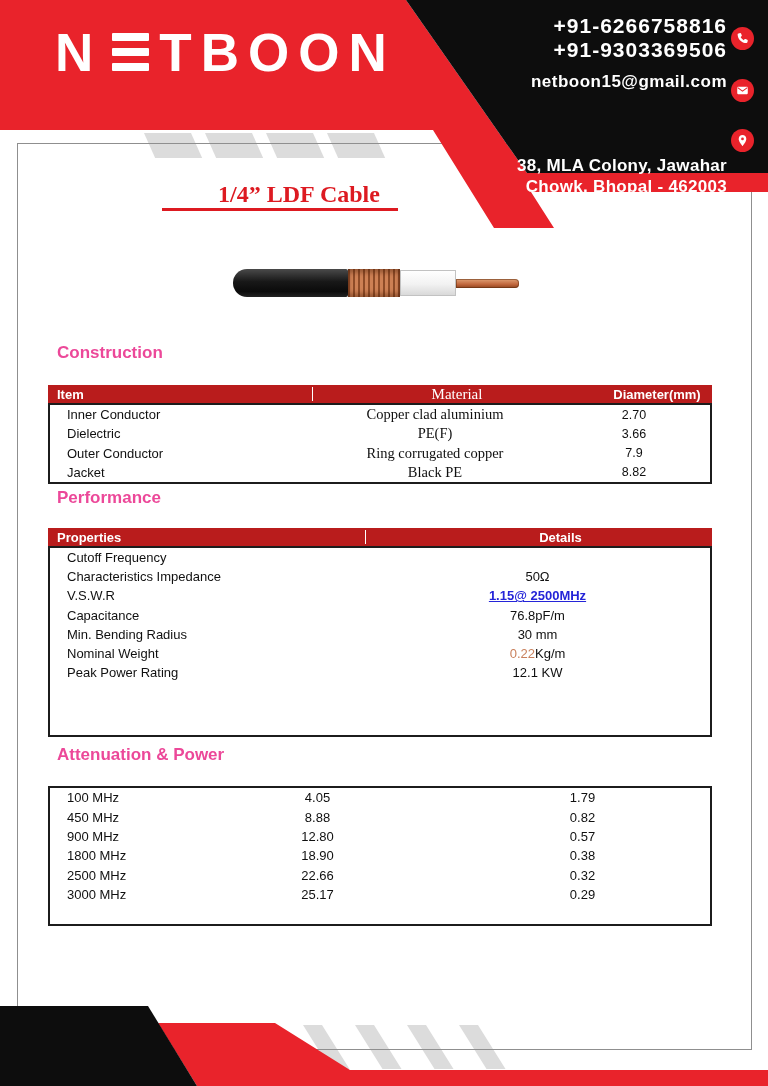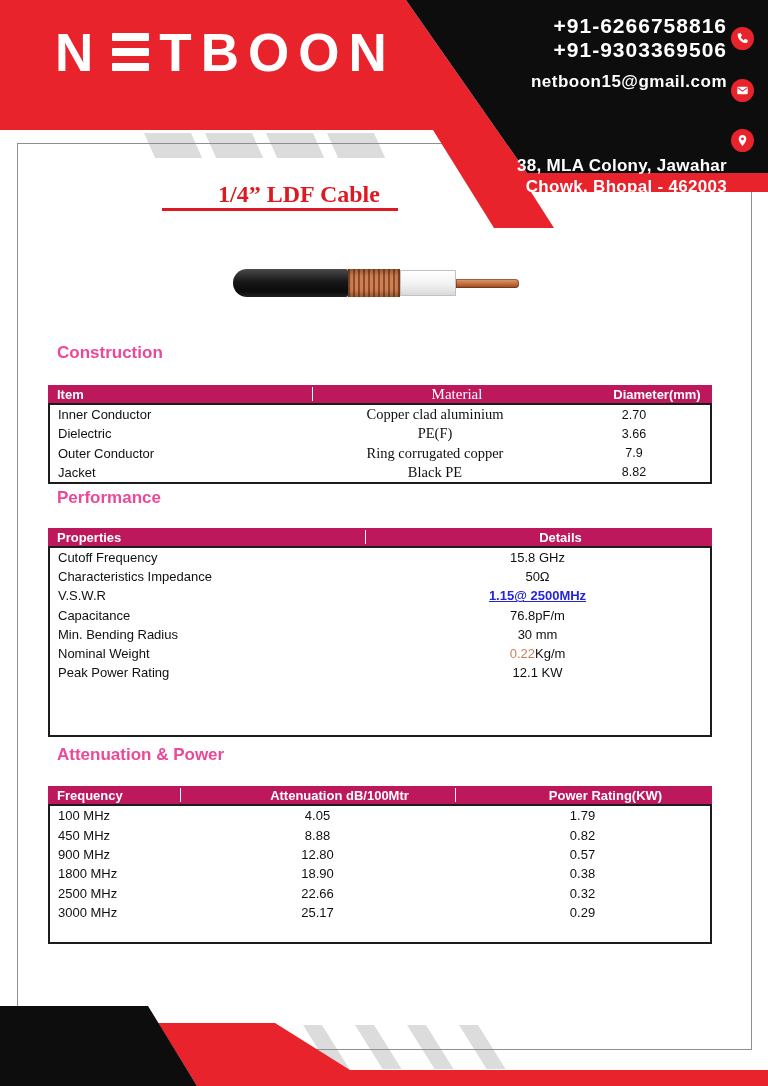--- a/index.html
+++ b/index.html
@@ -43,37 +43,37 @@
   .corr{left:115px;top:0;width:52px;height:28px;
         background:repeating-linear-gradient(90deg,#8e4c28 0 2px,#cd8054 2px 5px);
         box-shadow:inset 0 4px 4px rgba(60,20,0,.35), inset 0 -4px 4px rgba(60,20,0,.35);}
   .diel{left:167px;top:1px;width:56px;height:26px;background:linear-gradient(#ffffff,#f2f2f2 55%,#d9d9d9);
         border:1px solid #c2c2c2;box-sizing:border-box;}
   .wire{left:223px;top:10px;width:63px;height:9px;border-radius:0 4px 4px 0;
         background:linear-gradient(#e0a075,#c0663c 60%,#8e441f);box-shadow:inset 0 0 0 1px rgba(90,40,10,.5);}
   
   .sec-heading{position:absolute;left:57px;z-index:4;font-size:17px;font-weight:bold;color:#ec4899;}
   .tbl{position:absolute;left:48px;width:664px;z-index:4;}
-  .tbl-head{position:relative;height:18px;background:#be185d;color:#fff;display:grid;align-items:center;
+  .tbl-head{position:relative;height:18px;background:#b91c1c;color:#fff;display:grid;align-items:center;
             font-size:13px;font-weight:bold;}
   .tbl-head .th{white-space:nowrap;padding-left:44px;}
   .th.c1{padding-left:9px;}
   .center{text-align:center;}
   .th.serif{font-family:"Liberation Serif","DejaVu Serif",serif;font-weight:normal;font-size:15px;}
   .vdiv{position:absolute;top:2px;bottom:2px;width:1px;background:#fff;}
   .tbl-body{border:2px solid #1c1c1c;background:#fff;box-sizing:border-box;}
   .row{display:grid;align-items:center;}
   .constr .row{grid-template-columns:262px 246px 152px;height:19.25px;}
   .perf .row{grid-template-columns:315px 345px;height:19.2px;}
   .att .row{grid-template-columns:130px 275px 255px;height:19.4px;}
   .tbl-head.g-constr{grid-template-columns:264px 246px 154px;}
   .tbl-head.g-perf{grid-template-columns:317px 347px;}
   .tbl-head.g-att{grid-template-columns:132px 275px 257px;}
   .cell{font-size:13px;color:#101010;white-space:nowrap;}
-  .cell.c1{padding-left:8px;}
+  .cell.c1{padding-left:17px;}
   .cell.mat{font-family:"Liberation Serif","DejaVu Serif",serif;font-size:14.5px;}
   .cell.dia{font-size:12.5px;}
   .link{color:var(--blue);text-decoration:underline;font-weight:bold;cursor:pointer;}
   .num-orange{color:var(--orange);}
 </style>
 </head>
 <body>
 
 <div class="page" style="--red: #e9232b; --black: #0d0d0d; --title-red: #dd1a21; --blue: #2424d8; --orange: #c9805c; --stripe: #dcdcdc;">
 
@@ -184,21 +184,20 @@
   <div class="sec-heading" style="top:488px">Performance</div>
   <div class="tbl perf" style="top:528px">
     <div class="tbl-head g-perf">
       <span class="th c1">Properties</span>
       <span class="th center">Details</span>
       <i class="vdiv" style="left:317px"></i>
     </div>
     <div class="tbl-body" id="perf-body" style="height:191px">
         <div class="row">
           <span class="cell c1">Cutoff Frequency</span>
-          <span class="cell center">15.8 GHz</span>
         </div>
         <div class="row">
           <span class="cell c1">Characteristics Impedance</span>
           <span class="cell center">50Ω</span>
         </div>
         <div class="row">
           <span class="cell c1">V.S.W.R</span>
           <span class="cell center"><span class="link">1.15@ 2500MHz</span></span>
         </div>
         <div class="row">
@@ -215,27 +214,20 @@
         </div>
         <div class="row">
           <span class="cell c1">Peak Power Rating</span>
           <span class="cell center">12.1 KW</span>
         </div>
       </div>
   </div>
 
   <div class="sec-heading" style="top:745px">Attenuation &amp; Power</div>
   <div class="tbl att" style="top:786px">
-    <div class="tbl-head g-att">
-      <span class="th c1">Frequency</span>
-      <span class="th center">Attenuation dB/100Mtr</span>
-      <span class="th center">Power Rating(KW)</span>
-      <i class="vdiv" style="left:132px"></i>
-      <i class="vdiv" style="left:407px"></i>
-    </div>
     <div class="tbl-body" id="att-body" style="height:140px">
         <div class="row">
           <span class="cell c1">100 MHz</span>
           <span class="cell center">4.05</span>
           <span class="cell center">1.79</span>
         </div>
         <div class="row">
           <span class="cell c1">450 MHz</span>
           <span class="cell center">8.88</span>
           <span class="cell center">0.82</span>

